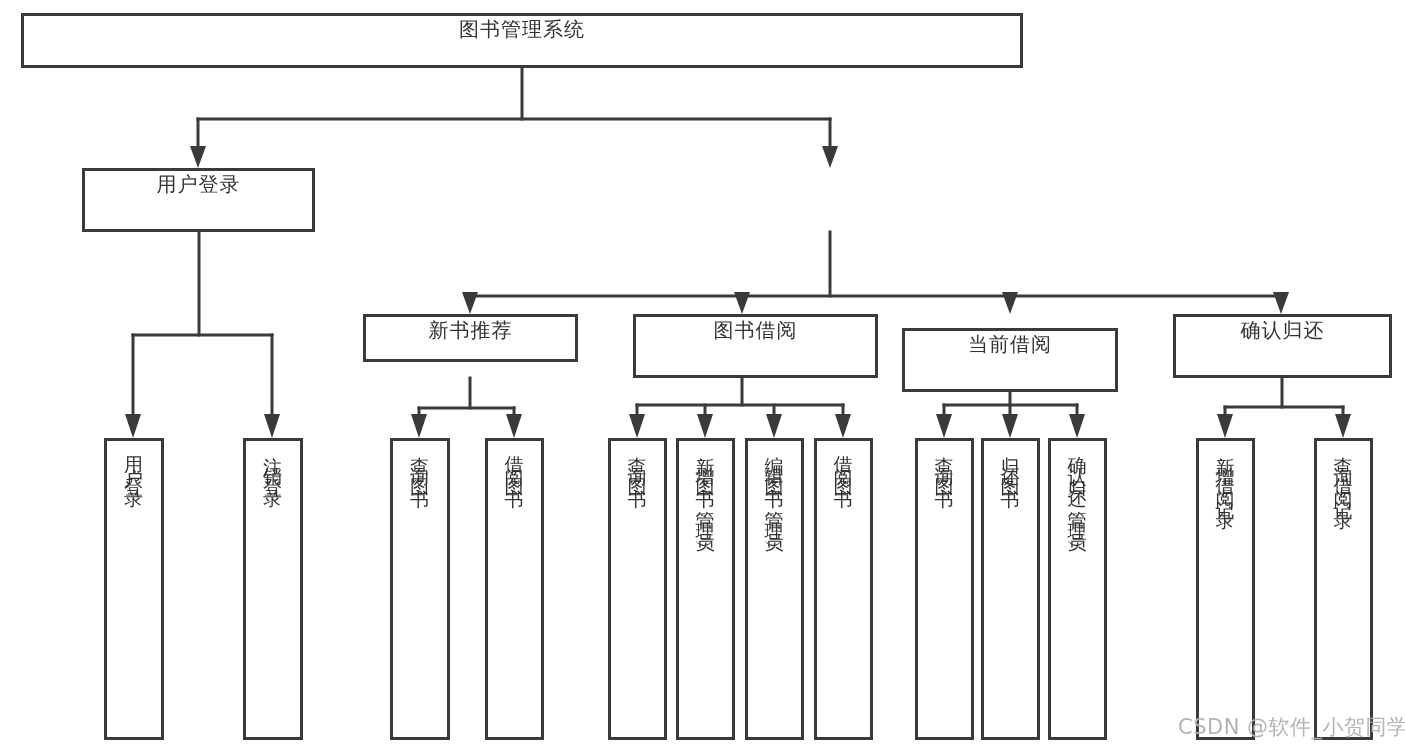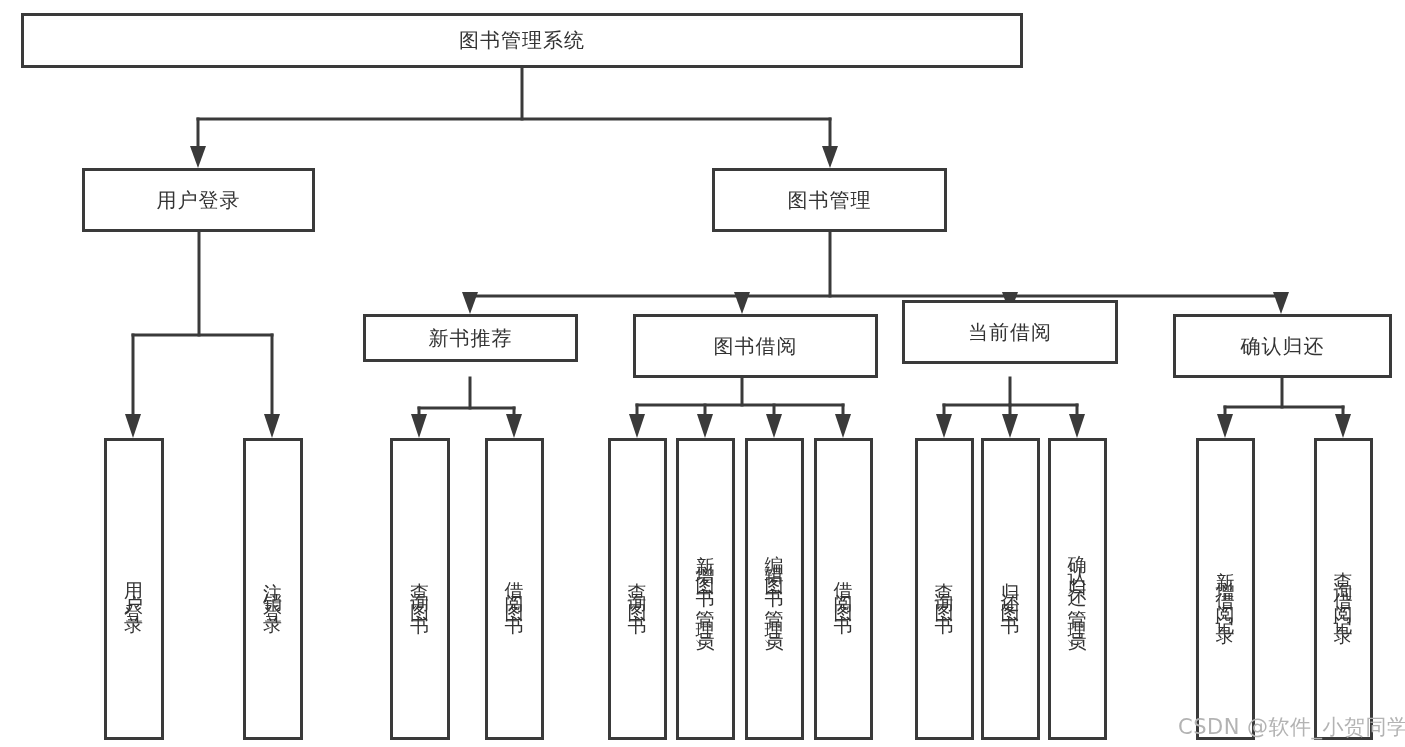--- a/index.html
+++ b/index.html
@@ -20,21 +20,21 @@
     left: 0;
     top: 0;
     z-index: 1;
   }
   .node {
     position: absolute;
     box-sizing: border-box;
     border: 3px solid #3a3a3a;
     background: #ffffff;
     display: flex;
-    align-items: center;
+    align-items: flex-start;
     justify-content: center;
     z-index: 2;
     color: #333333;
   }
   .hnode span {
     font-size: 20px;
     letter-spacing: 1px;
     white-space: nowrap;
   }
   .vnode span {
@@ -119,31 +119,28 @@
     </g>
   </svg>
 
   <div class="node hnode" style="left:21px;top:13px;width:1002px;height:55px">
     <span>图书管理系统</span>
   </div>
 
   <div class="node hnode" style="left:82px;top:168px;width:233px;height:64px">
     <span>用户登录</span>
   </div>
-  <div class="node hnode" style="left:712px;top:168px;width:235px;height:64px">
-    <span>图书管理</span>
-  </div>
 
   <div class="node hnode" style="left:363px;top:314px;width:215px;height:48px">
     <span>新书推荐</span>
   </div>
   <div class="node hnode" style="left:633px;top:314px;width:245px;height:64px">
     <span>图书借阅</span>
   </div>
-  <div class="node hnode" style="left:902px;top:300px;width:216px;height:64px">
+  <div class="node hnode" style="left:902px;top:328px;width:216px;height:64px">
     <span>当前借阅</span>
   </div>
   <div class="node hnode" style="left:1173px;top:314px;width:219px;height:64px">
     <span>确认归还</span>
   </div>
 
   <div class="node vnode" style="left:104px;top:438px;width:60px;height:302px">
     <span>用户登录</span>
   </div>
   <div class="node vnode" style="left:243px;top:438px;width:60px;height:302px">

